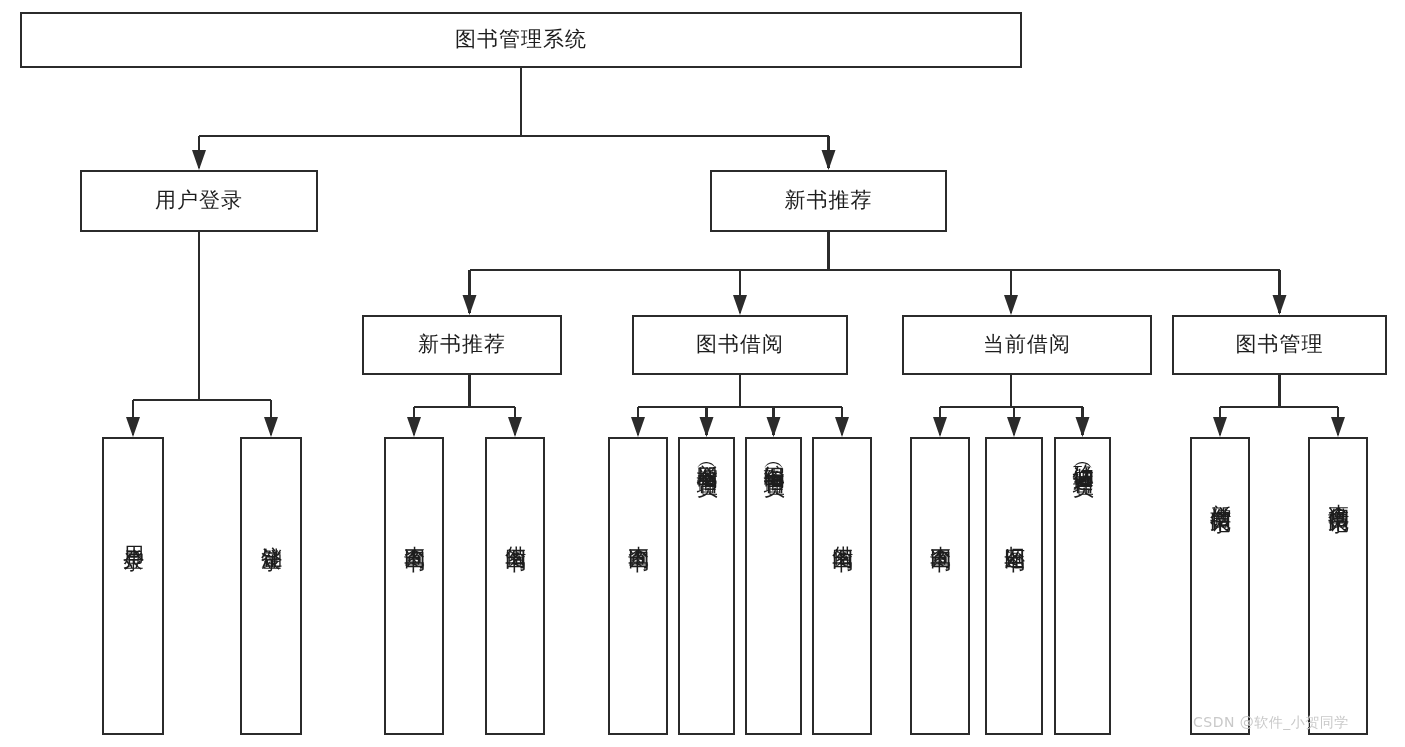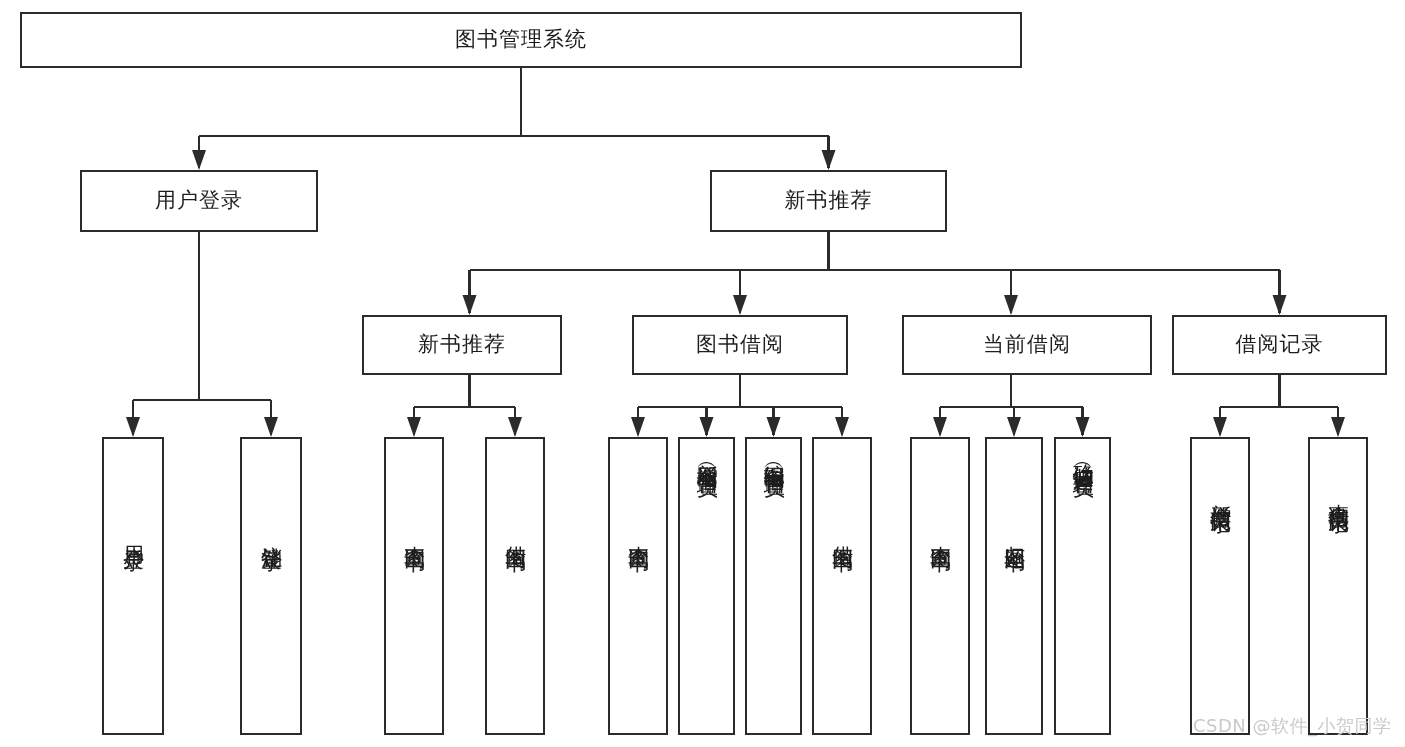--- a/index.html
+++ b/index.html
@@ -49,21 +49,21 @@
     writing-mode: vertical-rl;
     text-orientation: upright;
     font-size: 21px;
     line-height: 1.32;
     letter-spacing: 2px;
     white-space: nowrap;
     color: #1d1d1d;
   }
   .watermark {
     position: absolute;
-    font-size: 18px;
+    font-size: 14px;
     color: #c9c9c9;
     letter-spacing: 0.5px;
     white-space: nowrap;
     user-select: none;
   }
 </style>
 </head>
 <body>
 
 <div id="canvas">
@@ -134,21 +134,21 @@
       <div class="node horiz" style="left: 362px; top: 315px; width: 200px; height: 60px; border-color: rgb(43, 43, 43);">
         <span>新书推荐</span>
       </div>
       <div class="node horiz" style="left: 632px; top: 315px; width: 216px; height: 60px; border-color: rgb(43, 43, 43);">
         <span>图书借阅</span>
       </div>
       <div class="node horiz" style="left: 902px; top: 315px; width: 250px; height: 60px; border-color: rgb(43, 43, 43);">
         <span>当前借阅</span>
       </div>
       <div class="node horiz" style="left: 1172px; top: 315px; width: 215px; height: 60px; border-color: rgb(43, 43, 43);">
-        <span>借阅记录</span>
+        <span>图书管理</span>
       </div>
       <div class="node vert" style="left: 102px; top: 437px; width: 62px; height: 298px; border-color: rgb(43, 43, 43);">
         <span class="vlabel" style="margin-top: 90px;">用户登录</span>
       </div>
       <div class="node vert" style="left: 240px; top: 437px; width: 62px; height: 298px; border-color: rgb(43, 43, 43);">
         <span class="vlabel" style="margin-top: 90px;">注销登录</span>
       </div>
       <div class="node vert" style="left: 384px; top: 437px; width: 60px; height: 298px; border-color: rgb(43, 43, 43);">
         <span class="vlabel" style="margin-top: 90px;">查询图书</span>
       </div>

